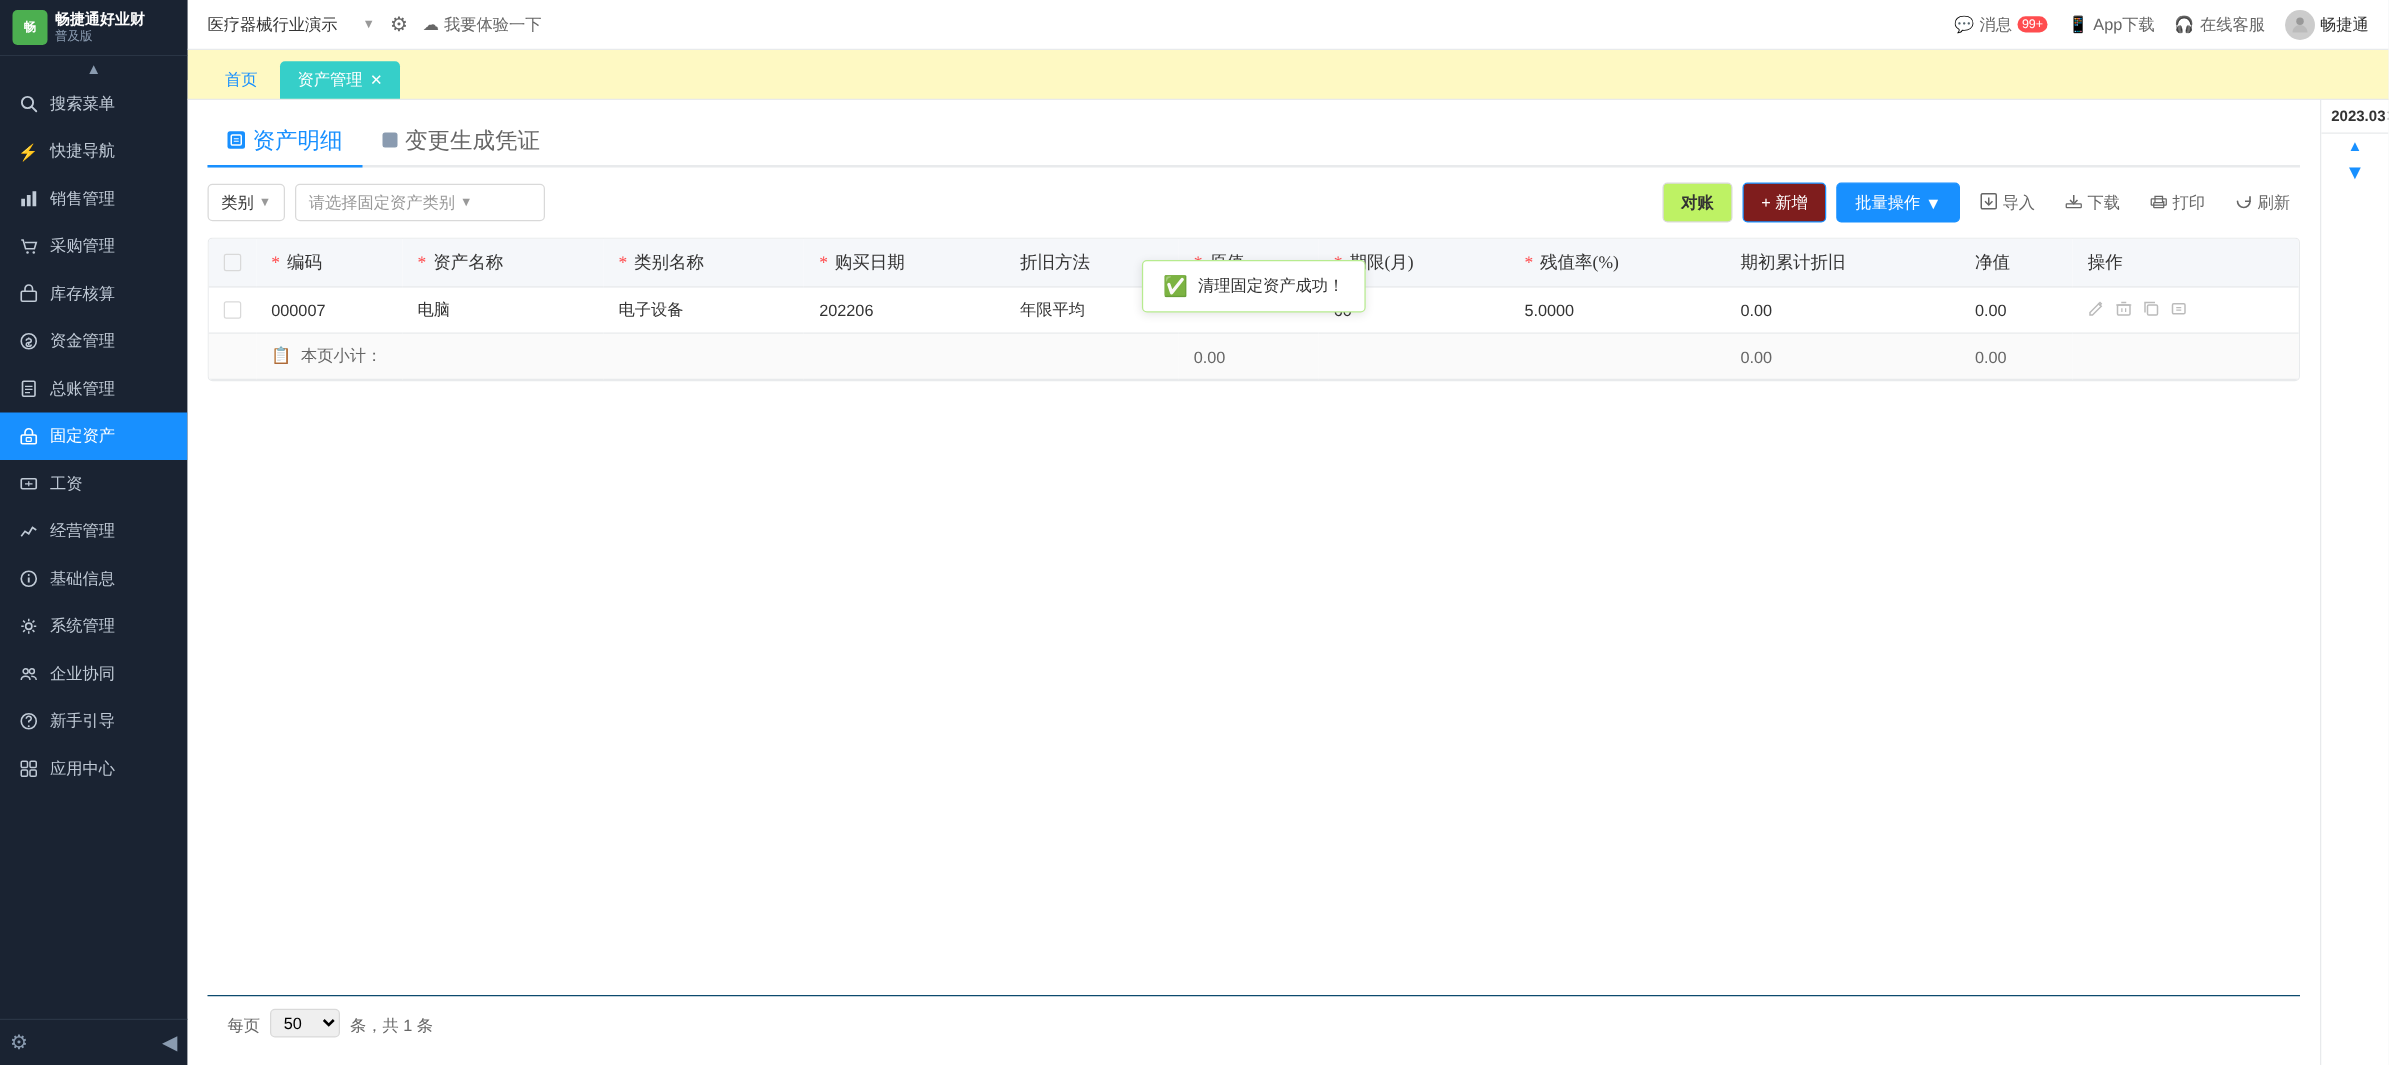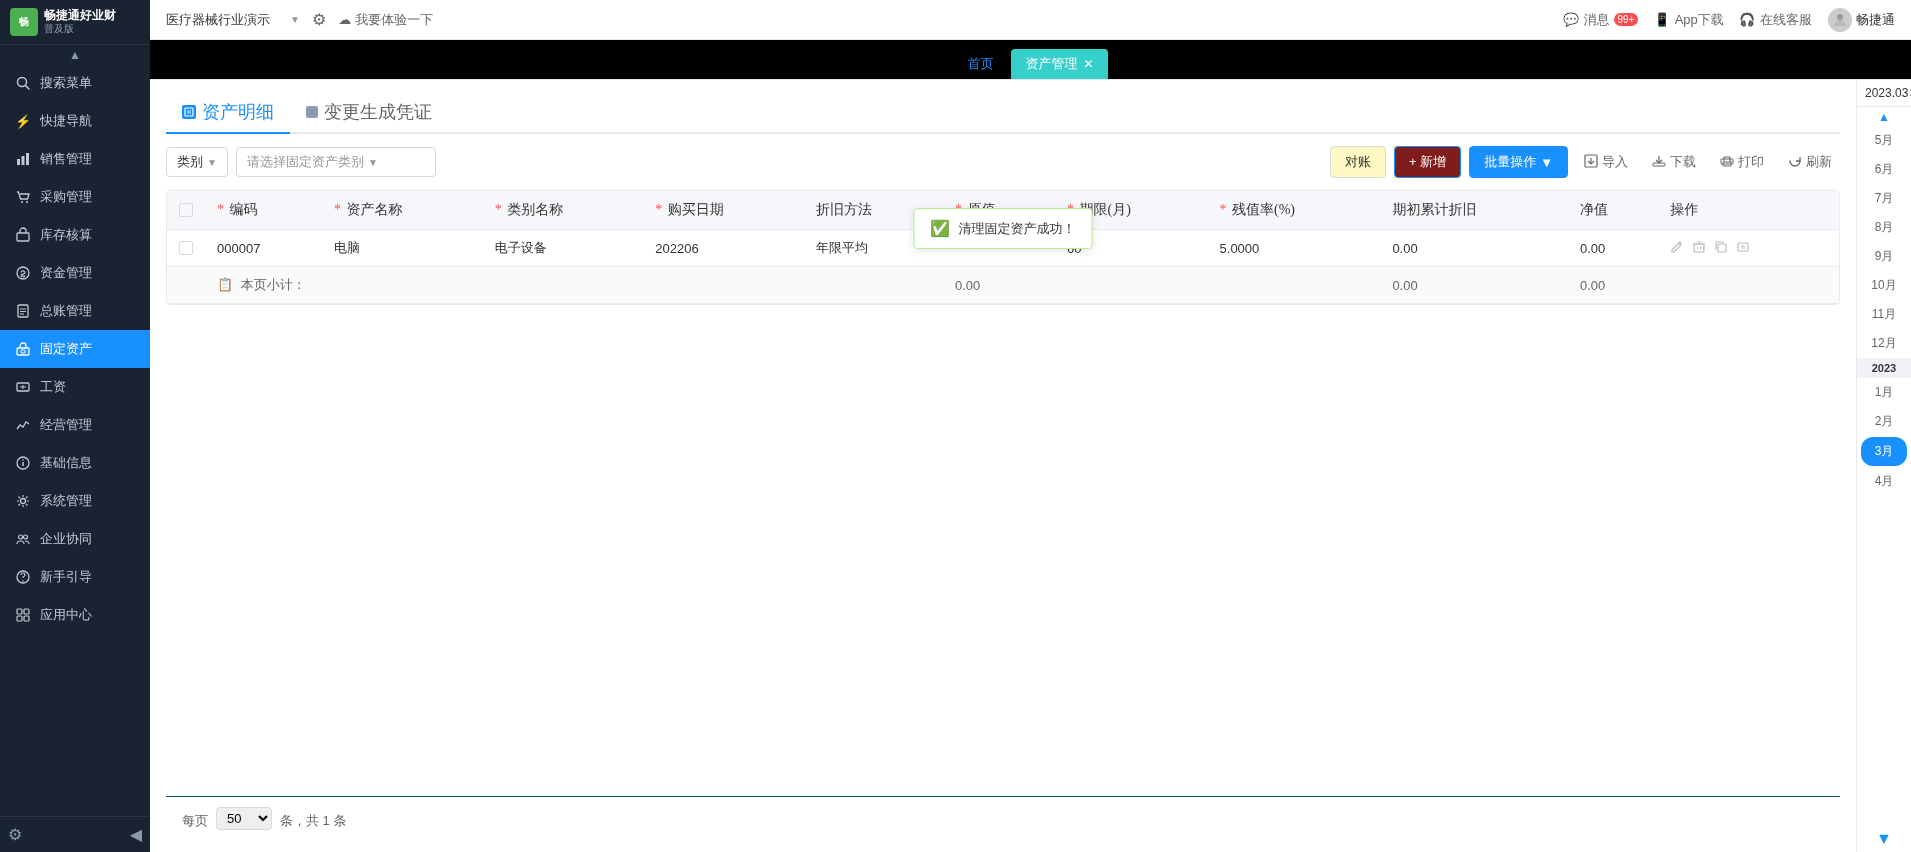--- a/index.html
+++ b/index.html
@@ -26,21 +26,21 @@
     .topbar-company-arrow { color: #999; font-size: 10px; }
     .topbar-settings { color: #666; cursor: pointer; font-size: 16px; }
     .topbar-experience { display: flex; align-items: center; gap: 4px; color: #666; font-size: 13px; cursor: pointer; }
     .topbar-right { margin-left: auto; display: flex; align-items: center; gap: 16px; }
     .topbar-btn { display: flex; align-items: center; gap: 4px; color: #666; font-size: 13px; cursor: pointer; }
     .badge { background: #ff4d4f; color: white; font-size: 10px; padding: 1px 4px; border-radius: 8px; }
     .topbar-user { display: flex; align-items: center; gap: 4px; color: #333; cursor: pointer; }
     .topbar-avatar { width: 24px; height: 24px; background: #ccc; border-radius: 50%; display: flex; align-items: center; justify-content: center; font-size: 10px; color: #666; }
 
     
-    .tab-bar { background: #000000; height: 40px; display: flex; align-items: flex-end; padding: 0 16px; gap: 4px; flex-shrink: 0; border-bottom: 1px solid #e8eaec; justify-content: center; }
+    .tab-bar { background: #fef9c3; height: 40px; display: flex; align-items: flex-end; padding: 0 16px; gap: 4px; flex-shrink: 0; border-bottom: 1px solid #e8eaec; }
     .tab { padding: 6px 14px; font-size: 13px; cursor: pointer; border-radius: 4px 4px 0 0; color: #666; background: transparent; }
     .tab.active { background: #36cfc9; color: white; display: flex; align-items: center; gap: 6px; }
     .tab-close { cursor: pointer; font-size: 12px; }
     .tab-home { color: #1890ff; }
 
     
     .content { flex: 1; display: flex; overflow: hidden; background: white; }
     .main-content { flex: 1; display: flex; flex-direction: column; overflow: hidden; padding: 12px 16px; }
 
     
@@ -51,21 +51,21 @@
 
     
     .toolbar { display: flex; align-items: center; gap: 8px; margin-bottom: 12px; }
     .toolbar-left { display: flex; align-items: center; gap: 8px; flex: 1; }
     .filter-select { display: flex; align-items: center; gap: 4px; padding: 5px 10px; border: 1px solid #d9d9d9; border-radius: 4px; background: white; cursor: pointer; font-size: 13px; color: #333; }
     .filter-input { display: flex; align-items: center; gap: 4px; padding: 5px 10px; border: 1px solid #d9d9d9; border-radius: 4px; background: white; cursor: text; font-size: 13px; color: #999; min-width: 200px; }
     .filter-arrow { color: #999; font-size: 10px; }
     .toolbar-right { display: flex; align-items: center; gap: 8px; }
     .btn { padding: 6px 14px; border-radius: 4px; font-size: 13px; cursor: pointer; border: 1px solid transparent; display: flex; align-items: center; gap: 4px; }
     .btn-primary { background: #7f1d1d; color: white; border-color: #1890ff; }
-    .btn-default { background: #fef9c3; color: #333; border-color: #d9d9d9; }
+    .btn-default { background: #bef264; color: #333; border-color: #d9d9d9; font-weight: bold; }
     .btn-batch { background: #1890ff; color: white; border-color: #1890ff; }
     .btn-icon-only { background: white; color: #666; border: none; padding: 6px 8px; cursor: pointer; display: flex; align-items: center; gap: 4px; font-size: 13px; text-align: center; }
 
     
     .table-wrapper { flex: 1; overflow: auto; border: 1px solid #e8eaec; border-radius: 4px; }
     table { width: 100%; border-collapse: collapse; font-size: 13px; }
     thead tr { background: #f5f7fa; }
     th { padding: 10px 12px; text-align: left; font-weight: 500; color: #333; border-bottom: 1px solid #e8eaec; white-space: nowrap; font-size: 14px; font-family: Liberation Serif, serif; }
     td { padding: 9px 12px; color: #333; border-bottom: 1px solid #e8eaec; white-space: nowrap; }
     .required { color: #ff4d4f; margin-right: 2px; }
@@ -79,21 +79,21 @@
     .toast { position: absolute; background: white; border: 1px solid #b7eb8f; border-radius: 4px; padding: 10px 16px; display: flex; align-items: center; gap: 8px; font-size: 13px; color: #333; box-shadow: 0 2px 8px rgba(0,0,0,0.1); z-index: 100; }
     .toast-icon { color: #52c41a; font-size: 16px; }
 
     
     .bottom-bar { padding: 10px 16px; display: flex; align-items: flex-end; gap: 8px; font-size: 13px; color: #666; border-top: 1px solid #0c4a6e; flex-shrink: 0; }
     .page-size-select { border: 1px solid #d9d9d9; border-radius: 4px; padding: 2px 6px; font-size: 13px; cursor: pointer; }
 
     
     .right-panel { width: 55px; background: white; border-left: 1px solid #e8eaec; display: flex; flex-direction: column; overflow: hidden; flex-shrink: 0; }
     .right-panel-header { display: flex; justify-content: space-between; align-items: center; padding: 6px 8px; border-bottom: 1px solid #e8eaec; }
-    .right-panel-title { font-size: 12px; color: #333; font-weight: normal; }
+    .right-panel-title { font-size: 12px; color: #333; font-weight: bold; }
     .year-nav { display: flex; flex-direction: column; align-items: center; overflow-y: auto; flex: 1; }
     .year-nav::-webkit-scrollbar { width: 0; }
     .month-item { width: 100%; text-align: center; padding: 6px 4px; font-size: 12px; color: #666; cursor: pointer; }
     .month-item.active { background: #1890ff; color: white; border-radius: 12px; margin: 1px 4px; width: calc(100% - 8px); }
     .month-item.year-label { font-weight: bold; color: #333; font-size: 11px; background: #f0f2f5; padding: 4px; }
   </style>
 </head>
 <body>
 
 <div class="sidebar">
@@ -529,33 +529,18 @@
       <div class="right-panel-header">
         <span class="right-panel-title">2023.03</span>
         <div style="display:flex;gap:4px;">
           <span style="cursor:pointer;color:#666;font-size:12px;">✕</span>
 
         </div>
       </div>
       <div style="text-align:center;padding:2px 0;">
         <span style="color:#1890ff;font-size:12px;cursor:pointer;">▲</span>
       </div>
-      <div class="year-nav">
-        <div class="month-item">5月</div>
-        <div class="month-item">6月</div>
-        <div class="month-item">7月</div>
-        <div class="month-item">8月</div>
-        <div class="month-item">9月</div>
-        <div class="month-item">10月</div>
-        <div class="month-item">11月</div>
-        <div class="month-item">12月</div>
-        <div class="month-item year-label">2023</div>
-        <div class="month-item">1月</div>
-        <div class="month-item">2月</div>
-        <div class="month-item active">3月</div>
-        <div class="month-item">4月</div>
-      </div>
       <div style="text-align:center;padding:4px 0;">
         <span style="color:#1890ff;font-size:16px;cursor:pointer;">▼</span>
       </div>
     </div>
   </div>
 </div>
 
 </body></html>

